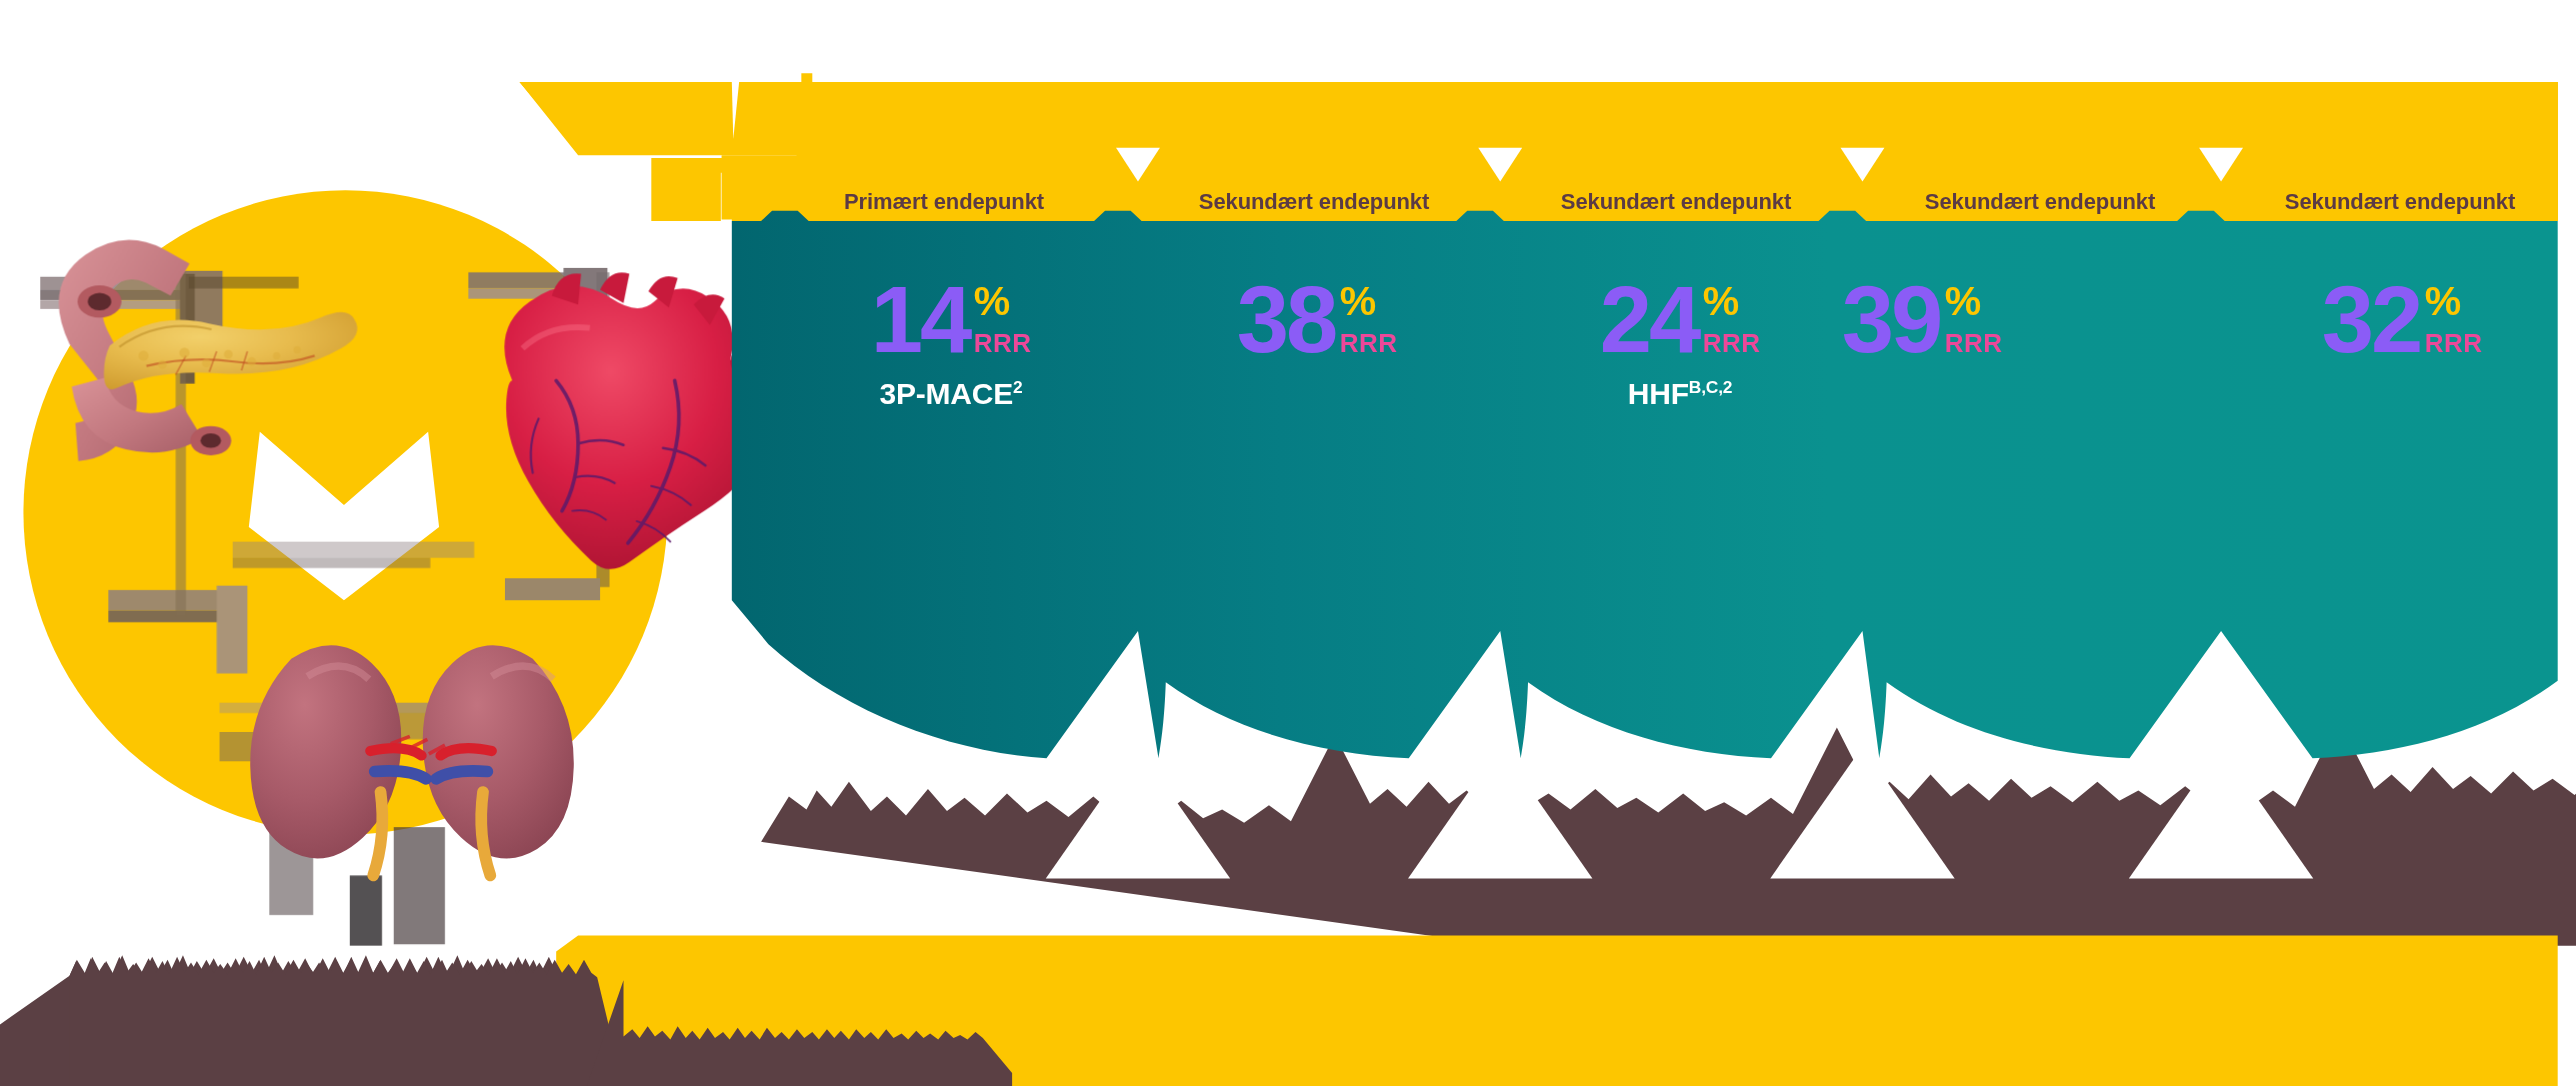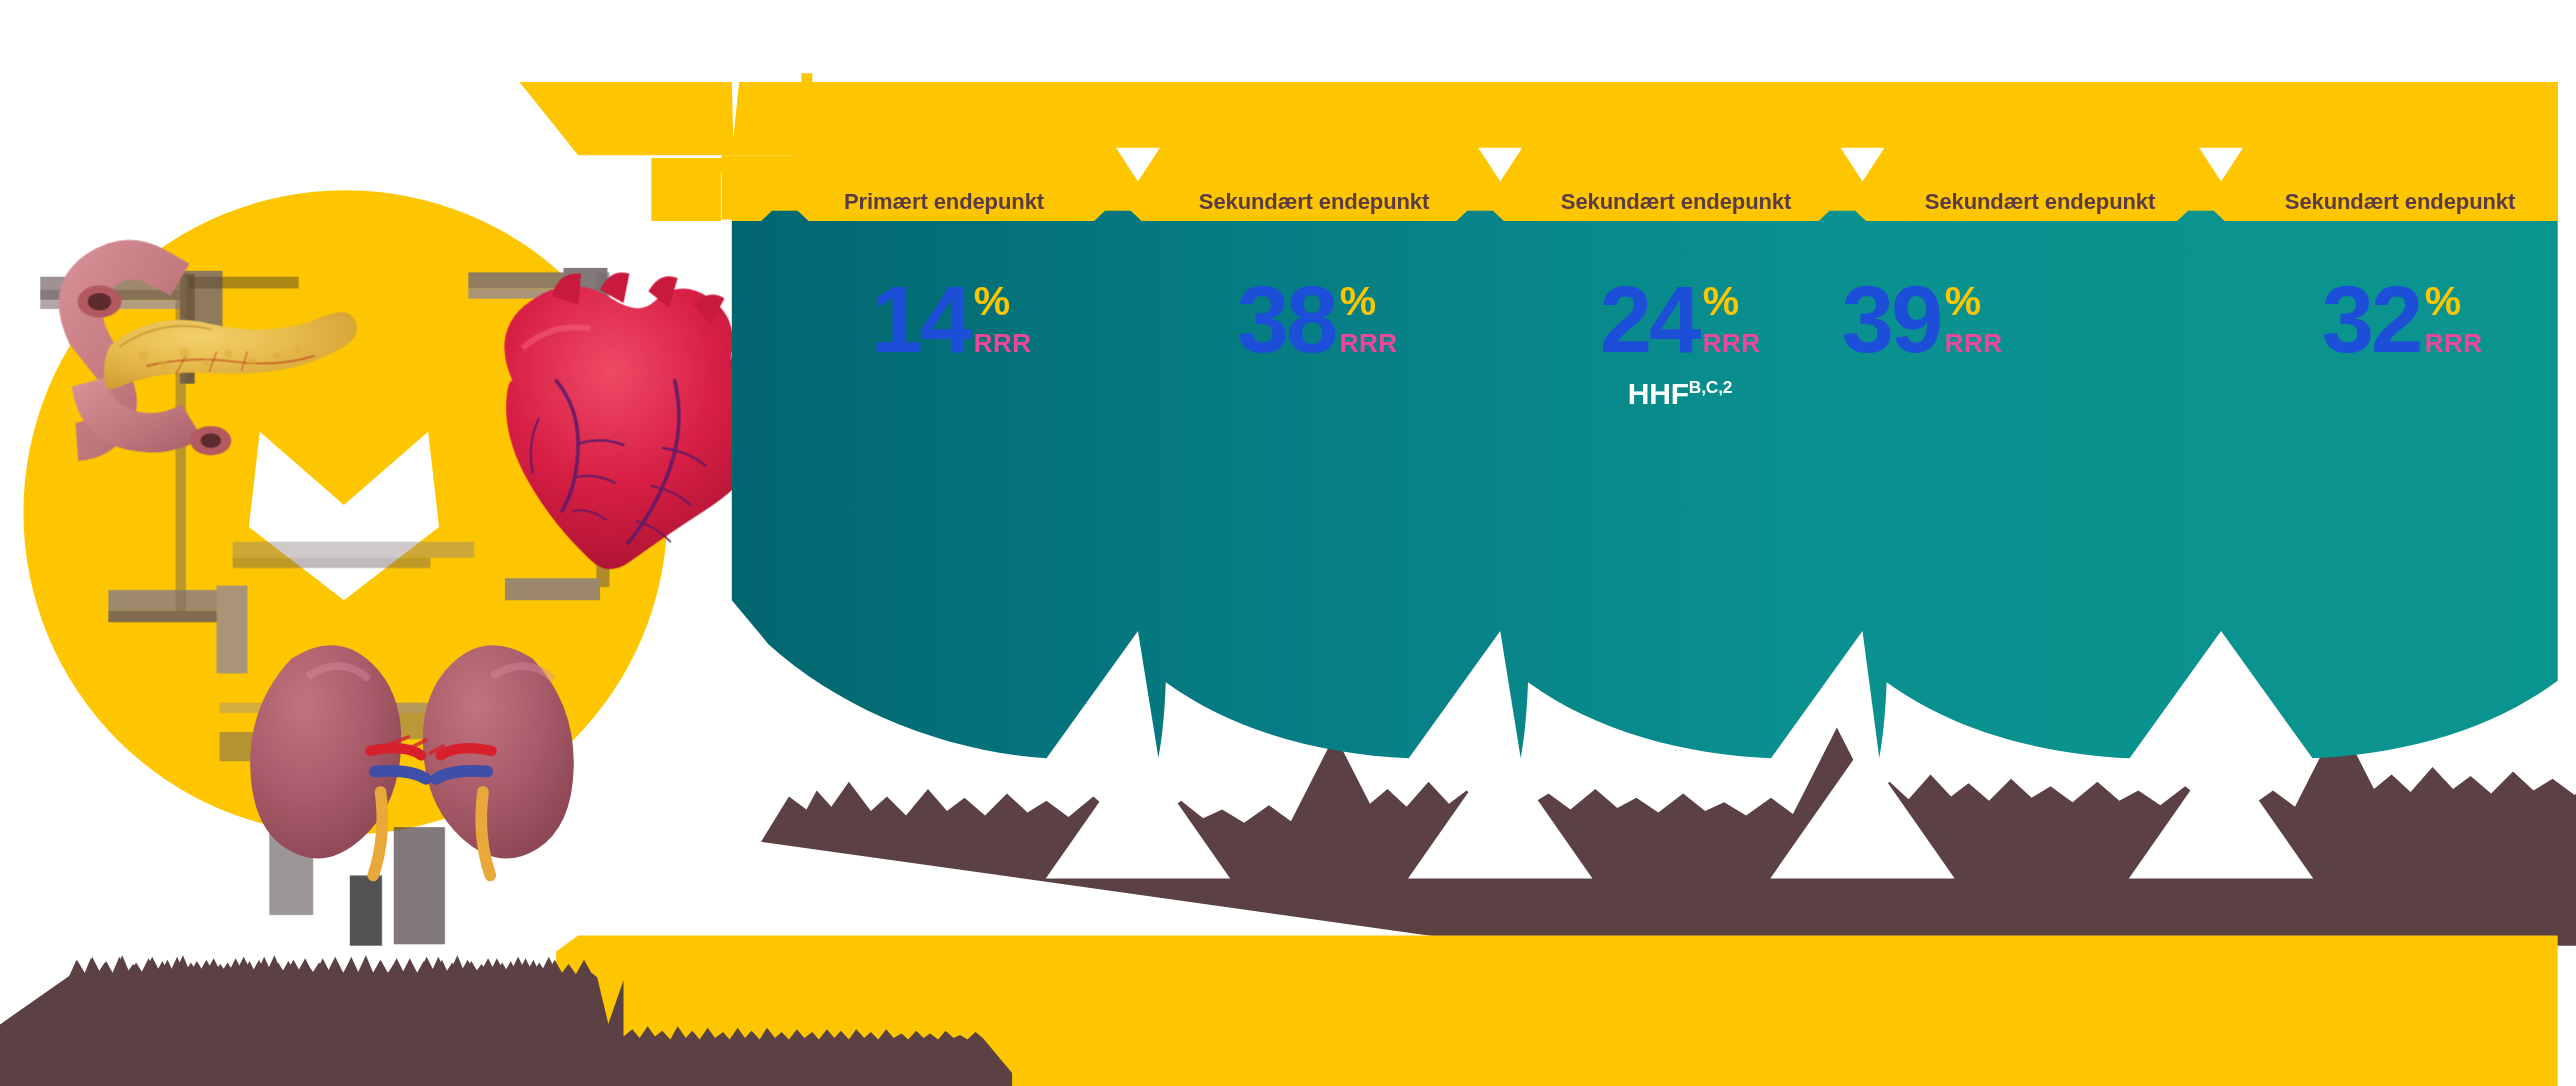--- a/index.html
+++ b/index.html
@@ -26,21 +26,21 @@
     text-align:center;
     transform:translateX(-50%);
   }
   .big-row{
     display:flex;
     align-items:flex-start;
     justify-content:center;
     line-height:1;
   }
   .big-num{
-    color:#1d4ed8;
+    color:#8b5cf6;
     font-family:"Liberation Sans",sans-serif;
     font-weight:700;
     font-size:94px;
     line-height:0.92;
     letter-spacing:-2.9px;
   }
   .pct-wrap{
     display:flex;
     flex-direction:column;
     align-items:flex-start;
@@ -332,20 +332,23 @@
     <div class="hdr-label" style="left:2400px;top:189px;">Sekundært endepunkt</div>
 
     <div class="stat-col" style="left:951px;top:277px;">
       <div class="big-row">
         <span class="big-num">14</span>
         <span class="pct-wrap">
           <span class="pct">%</span>
           <span class="rrr">RRR</span>
         </span>
       </div>
+      <div class="stat-label">
+        <span>3P-MACE</span><sup>2</sup>
+      </div>
     </div>
 
     <div class="stat-col" style="left:1317px;top:277px;">
       <div class="big-row">
         <span class="big-num">38</span>
         <span class="pct-wrap">
           <span class="pct">%</span>
           <span class="rrr">RRR</span>
         </span>
       </div>

